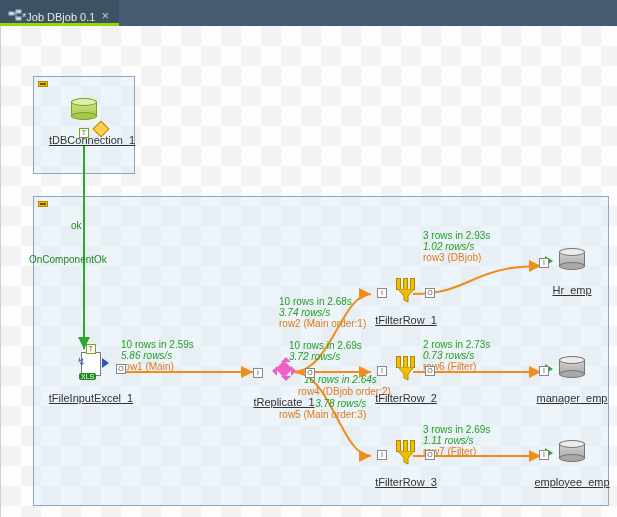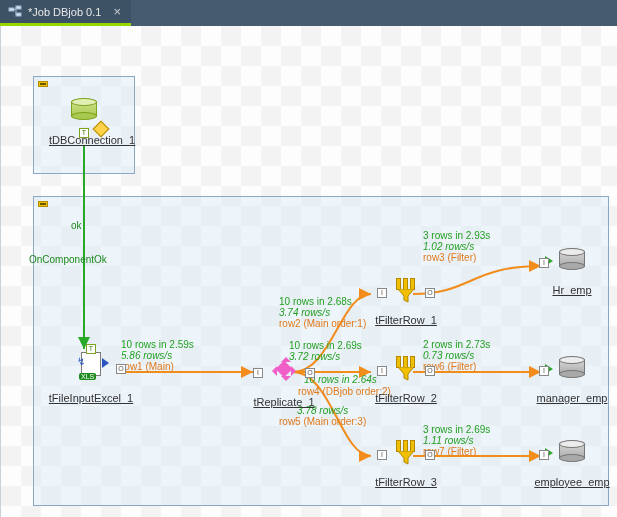--- a/index.html
+++ b/index.html
@@ -1,18 +1,18 @@
 <!DOCTYPE html>
 <html><head>
 <meta charset="utf-8">
 <style>
   * { box-sizing: border-box; margin: 0; padding: 0; }
   html, body { width: 617px; height: 517px; font-family: "Segoe UI", Arial, sans-serif; font-size: 11px; overflow: hidden; }
   .tabbar { height: 26px; background: #465b6f; display: flex; align-items: stretch; color: #e8e8e8; }
-  .tab { display: flex; align-items: center; height: 100%; padding: 0 10px 0 8px; gap: 6px; background: #3e5266; border-bottom: 3px solid #96d700; cursor: pointer; }
+  .tab { display: flex; align-items: flex-end; height: 100%; padding: 0 10px 0 8px; gap: 0; background: #3e5266; border-bottom: 3px solid #96d700; cursor: pointer; }
   .tab .ticon svg { display: block; }
   .tab .close { margin-left: 6px; font-size: 13px; opacity: .8; }
   .canvas {
     position: relative; width: 617px; height: 491px;
     background-color: #fdfdfd;
     background-image:
       linear-gradient(45deg, rgba(0,0,0,0.04) 25%, transparent 25%, transparent 75%, rgba(0,0,0,0.04) 75%),
       linear-gradient(45deg, rgba(0,0,0,0.04) 25%, transparent 25%, transparent 75%, rgba(0,0,0,0.04) 75%);
     background-size: 40px 40px;
     background-position: 0 0, 20px 20px;
@@ -149,29 +149,29 @@
   <div class="lk" style="left:288px; top:314px; text-align:left;">
     <span>10 rows in 2.69s</span>
     <i>3.72 rows/s</i>
   </div>
   <div class="lk" style="left:297px; top:360px;">
     <span class="name">row4 (DBjob order:2)</span>
   </div>
   <div class="lk" style="left:303px; top:348px;font-style:italic;">
     <span>10 rows in 2.64s</span>
   </div>
-  <div class="lk" style="left:278px; top:372px; text-align:center;margin-top:7px;">
+  <div class="lk" style="left:278px; top:372px; text-align:right;">
     <i>3.78 rows/s</i>
     <span class="name">row5 (Main order:3)</span>
   </div>
 
   <div class="lk" style="left:422px; top:204px;">
     <span>3 rows in 2.93s</span>
     <i>1.02 rows/s</i>
-    <span class="name">row3 (Filter)</span>
+    <span class="name">row3 (DBjob)</span>
   </div>
   <div class="lk" style="left:422px; top:313px;">
     <span>2 rows in 2.73s</span>
     <i>0.73 rows/s</i>
     <span class="name">row6 (Filter)</span>
   </div>
   <div class="lk" style="left:422px; top:398px;">
     <span>3 rows in 2.69s</span>
     <i>1.11 rows/s</i>
     <span class="name">row7 (Filter)</span>

